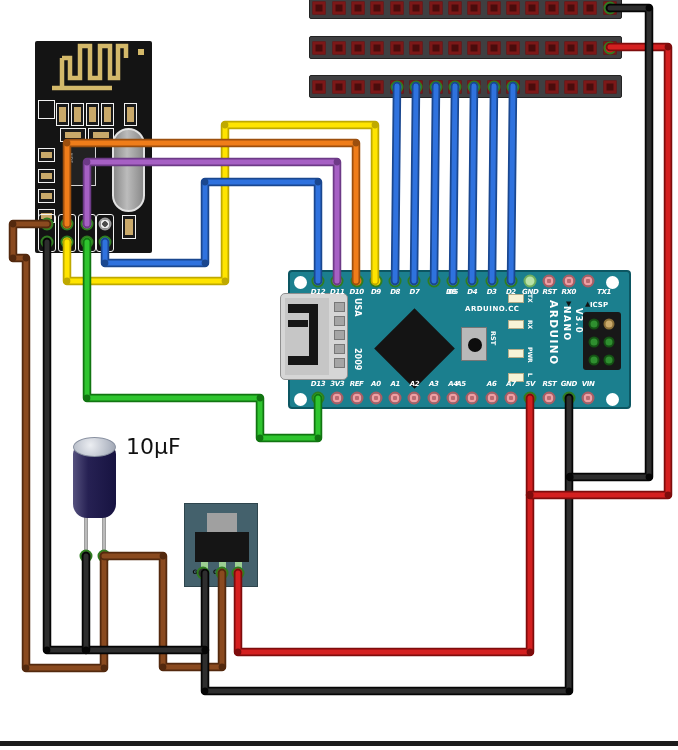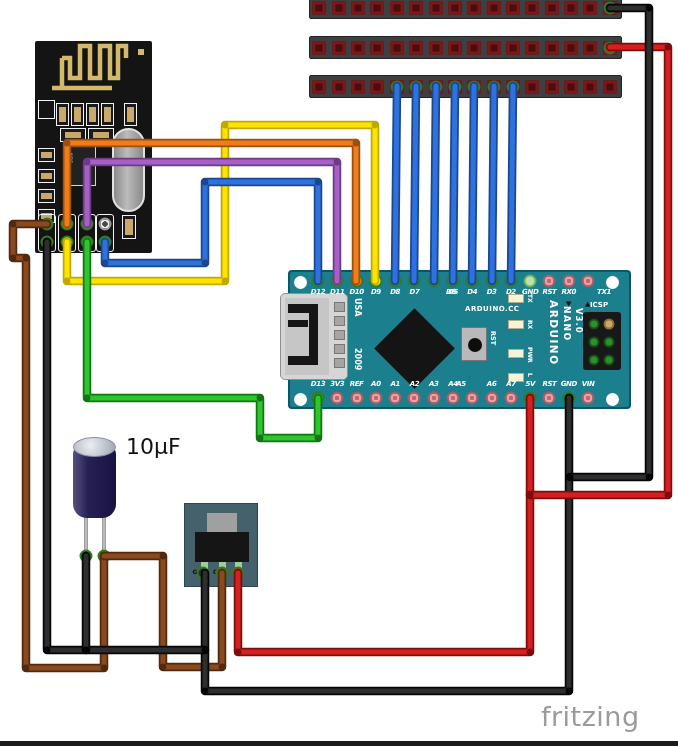--- a/index.html
+++ b/index.html
@@ -170,21 +170,20 @@
     <div class="abs" style="left:34px;top:58px;width:7px;height:14px;background:#9ccf93;"></div>
     <div class="abs" style="left:50px;top:58px;width:7px;height:14px;background:#9ccf93;"></div>
   </div>
 
   <div class="caplead" style="left:84px;"></div>
   <div class="caplead" style="left:102px;"></div>
   <div class="capbody"></div>
   <div class="captop"></div>
   <div class="cap-label">10µF</div>
 
-  <div class="logo">fritzing</div>
   <div class="bottombar"></div>
 
   <svg id="wires" width="678" height="750">
       <polyline points="67,242 67,281 225,281 225,125 375,125 375,281" fill="none" stroke="#bfa900" stroke-width="8.5" stroke-linecap="round" stroke-linejoin="round"></polyline>
       <polyline points="67,242 67,281 225,281 225,125 375,125 375,281" fill="none" stroke="#ffe400" stroke-width="5" stroke-linecap="round" stroke-linejoin="round"></polyline>
       <circle cx="67" cy="281" r="3.4" fill="#bfa900"></circle>
       <circle cx="225" cy="281" r="3.4" fill="#bfa900"></circle>
       <circle cx="225" cy="125" r="3.4" fill="#bfa900"></circle>
       <circle cx="375" cy="125" r="3.4" fill="#bfa900"></circle>
       <polyline points="67,224 67,143 356,143 356,281" fill="none" stroke="#9c4f0e" stroke-width="8.5" stroke-linecap="round" stroke-linejoin="round"></polyline>

